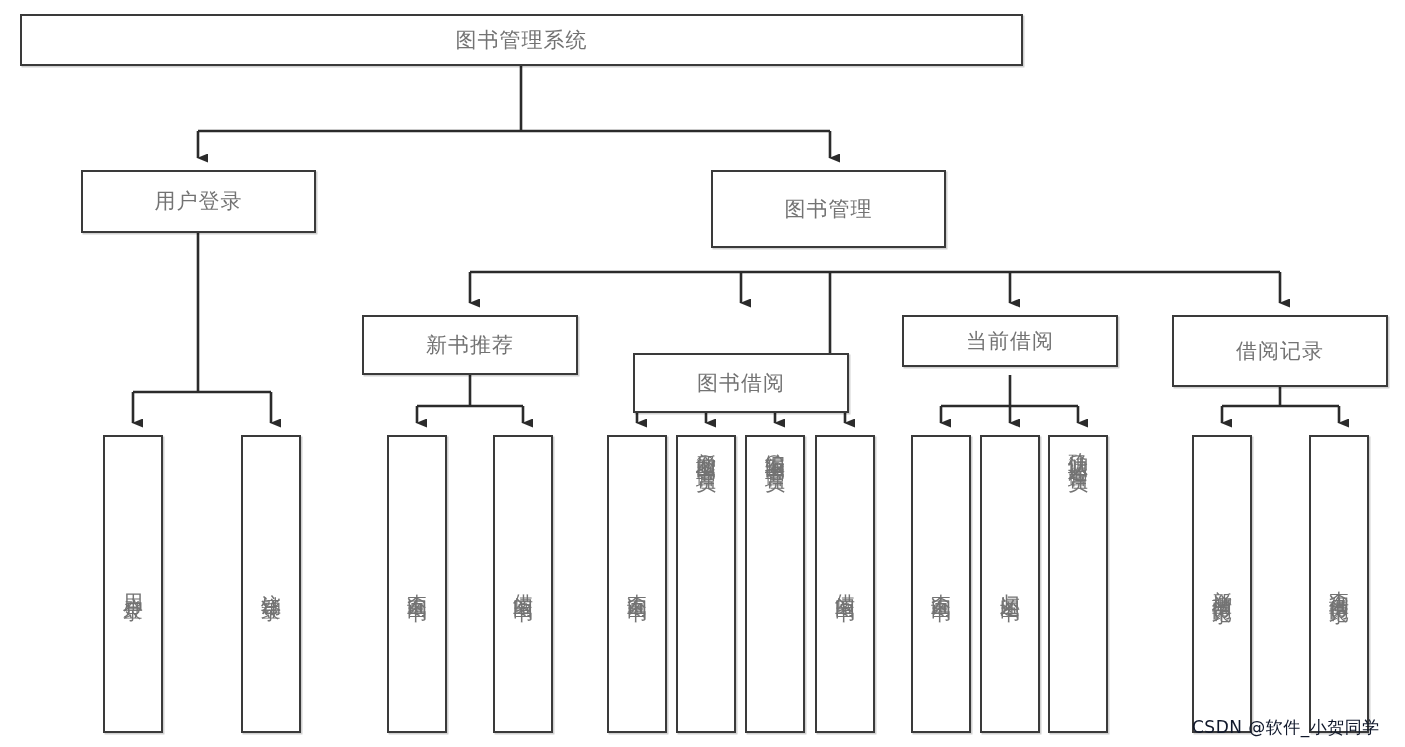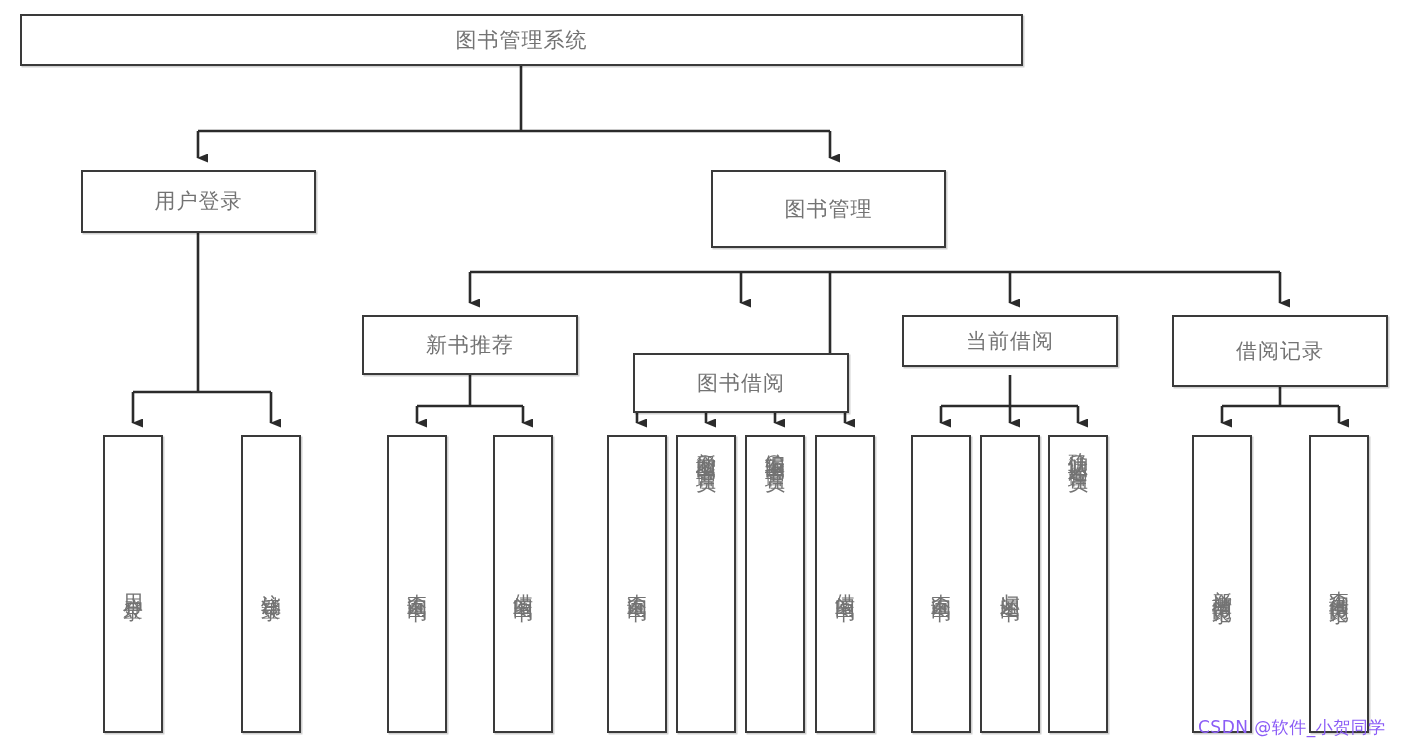--- a/index.html
+++ b/index.html
@@ -51,26 +51,25 @@
     white-space:normal;
     font-size:20px;
     letter-spacing:3px;
     line-height:1.05;
     max-height:100%;
   }
   
   .leaf.center{ align-items:center; }
   .watermark{
     position:absolute;
-    color:#8b5cf6;
+    color:#0f172a;
     font-size:17px;
     letter-spacing:0.5px;
     white-space:nowrap;
     user-select:none;
-    padding-left:6px;
   }
 </style>
 </head>
 <body>
 
 <div id="canvas">
 
   <svg class="wires" viewBox="0 0 1405 747" xmlns="http://www.w3.org/2000/svg">
     <defs>
       <marker id="arw" markerWidth="9" markerHeight="11" refX="4.5" refY="10" orient="auto" markerUnits="userSpaceOnUse">

